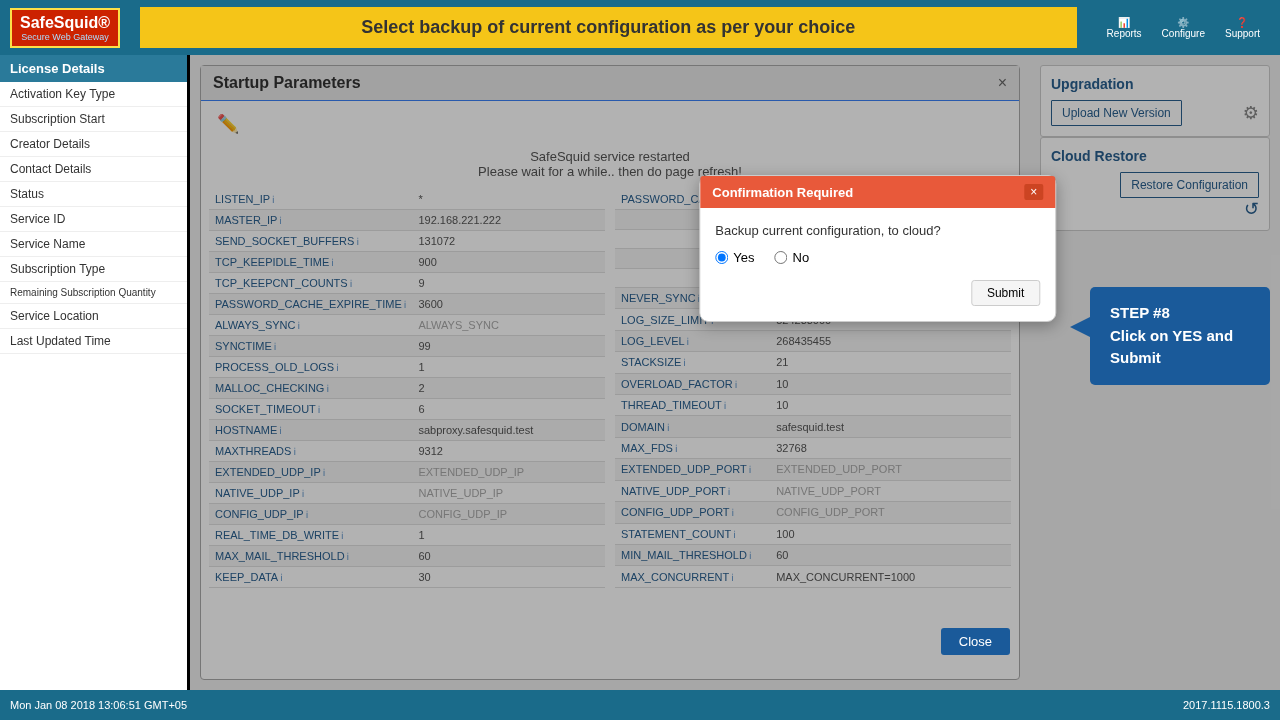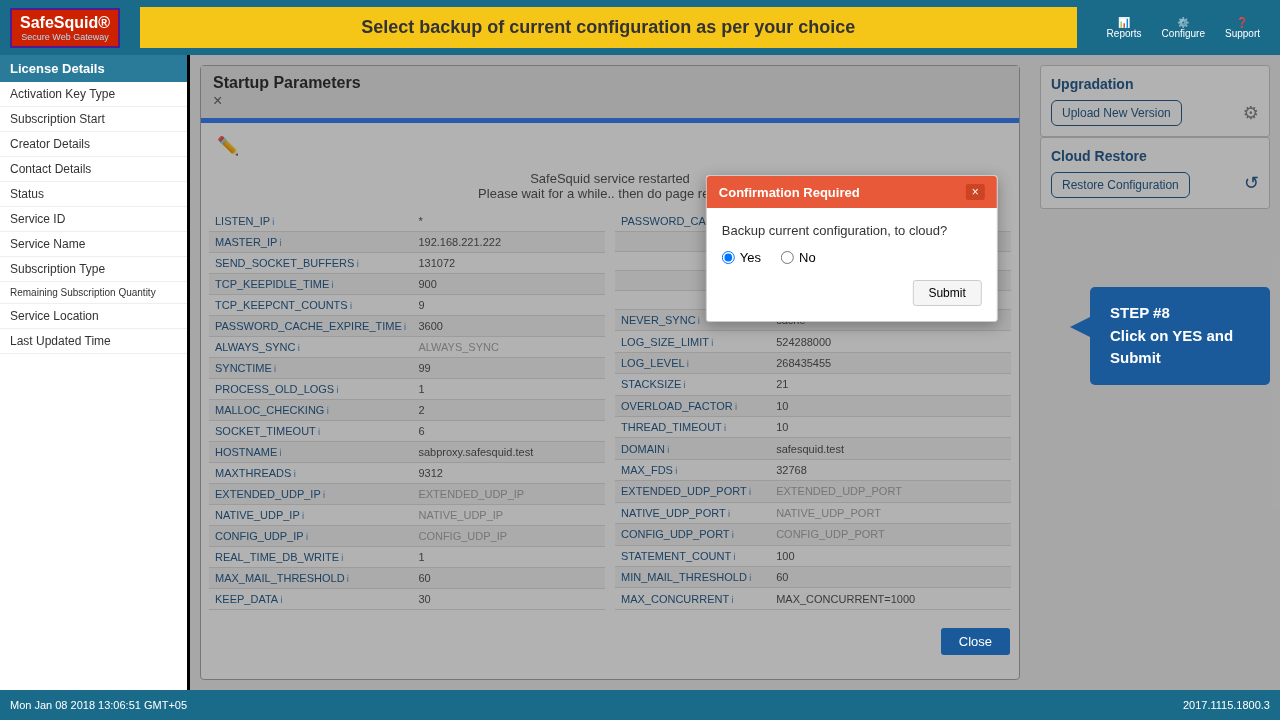--- a/index.html
+++ b/index.html
@@ -1,21 +1,21 @@
 <!DOCTYPE html>
 <html><head>
   <meta charset="utf-8">
   <style>
     * { box-sizing: border-box; margin: 0; padding: 0; }
     body { font-family: Arial, sans-serif; font-size: 12px; background: #e8e8e8; width: 1280px; height: 720px; overflow: hidden; }
 
     
     .header { display: flex; align-items: center; background: #1a6b8a; height: 55px; }
     .logo-area { background: #1a6b8a; padding: 6px 10px; display: flex; align-items: center; }
-    .logo-box { background: #cc2200; border: 2px solid #4c1d95; padding: 4px 8px; display: flex; flex-direction: column; align-items: center; }
+    .logo-box { background: #cc2200; border: 2px solid #fde047; padding: 4px 8px; display: flex; flex-direction: column; align-items: center; }
     .logo-title { color: white; font-weight: bold; font-size: 16px; }
     .logo-subtitle { color: #aaddff; font-size: 9px; }
     .banner { flex: 1; background: #f5c518; text-align: center; padding: 10px; margin: 8px 10px; }
     .banner-text { font-size: 18px; font-weight: bold; color: #333; }
     .header-icons { display: flex; align-items: center; gap: 20px; padding: 0 20px; }
     .header-icon-item { display: flex; flex-direction: column; align-items: center; color: white; cursor: pointer; }
     .header-icon-item span { font-size: 10px; }
 
     
     .main-layout { display: flex; height: calc(720px - 55px - 30px); }
@@ -26,49 +26,49 @@
     .sidebar-item { padding: 5px 10px; font-size: 12px; color: #333; cursor: pointer; border-bottom: 1px solid #eee; }
 
     
     .content-area { flex: 1; background: #f0f0f0; position: relative; overflow: hidden; }
 
     
     .modal-bg { position: absolute; top: 0; left: 0; right: 0; bottom: 0; background: rgba(0,0,0,0.3); }
     
     
     .startup-modal { position: absolute; top: 10px; left: 10px; right: 260px; bottom: 10px; background: white; border: 1px solid #aaa; border-radius: 4px; display: flex; flex-direction: column; }
-    .startup-modal-header { background: #e8e8e8; border-bottom: 5px solid #3b82f6; padding: 8px 12px; display: flex; justify-content: space-between; align-items: flex-start; flex-direction: column; }
+    .startup-modal-header { background: #e8e8e8; border-bottom: 1px solid #3b82f6; padding: 8px 12px; display: flex; justify-content: space-between; align-items: center; }
     .startup-modal-title { font-size: 16px; font-weight: bold; color: #333; }
     .startup-modal-close { cursor: pointer; font-size: 16px; color: #666; }
     .startup-modal-body { flex: 1; overflow-y: auto; padding: 8px; }
 
     
     .edit-icon-row { padding: 4px 8px; }
 
     
     .params-table { width: 100%; border-collapse: collapse; font-size: 11px; }
     .params-table tr:nth-child(even) { background: #f5f5f5; }
     .params-table td { padding: 3px 6px; border-bottom: 1px solid #e0e0e0; }
     .params-table td:first-child { color: #2a6090; font-weight: 500; width: 38%; }
     .params-table td:last-child { color: #555; }
     .param-value-gray { color: #aaa !important; }
 
     
     .right-panel { position: absolute; top: 0; right: 0; width: 250px; bottom: 0; padding: 10px; display: flex; flex-direction: column; }
     .right-section { background: white; border: 1px solid #ccc; padding: 10px; border-radius: 3px; }
     .right-section-title { font-size: 14px; font-weight: bold; color: #2a6090; margin-bottom: 8px; }
-    .right-btn { background: white; border: 1px solid #2a6090; color: #2a6090; padding: 5px 10px; border-radius: 6px; cursor: pointer; font-size: 12px; display: flex; align-items: center; gap: 5px; }
+    .right-btn { background: white; border: 1px solid #2a6090; color: #2a6090; padding: 5px 10px; border-radius: 1px; cursor: pointer; font-size: 12px; display: flex; align-items: center; gap: 5px; }
     .gear-icon { color: #888; font-size: 18px; }
     .restore-icon { color: #2a6090; font-size: 18px; }
 
     
     .service-notice { text-align: center; padding: 10px; font-size: 13px; color: #555; }
 
     
-    .confirmation-dialog { position: absolute; top: 120px; left: 50%; transform: translateX(-10%); width: 292px; background: white; border: 1px solid #ccc; border-radius: 3px; box-shadow: 0 4px 15px rgba(0,0,0,0.3); z-index: 100; }
+    .confirmation-dialog { position: absolute; top: 120px; left: 50%; transform: translateX(-10%); width: 357px; background: white; border: 1px solid #ccc; border-radius: 9px; box-shadow: 0 4px 15px rgba(0,0,0,0.3); z-index: 100; }
     .confirmation-header { background: #e8593a; color: white; padding: 8px 12px; display: flex; justify-content: space-between; align-items: center; border-radius: 3px 3px 0 0; }
     .confirmation-header-title { font-weight: bold; font-size: 13px; }
     .confirmation-body { padding: 15px; }
     .confirmation-question { font-size: 13px; color: #333; margin-bottom: 12px; }
     .radio-group { display: flex; gap: 20px; margin-bottom: 15px; align-items: center; }
     .radio-label { display: flex; align-items: center; gap: 5px; font-size: 13px; cursor: pointer; }
     .confirmation-submit { text-align: right; }
     .submit-btn { background: #f5f5f5; border: 1px solid #ccc; padding: 5px 15px; cursor: pointer; font-size: 12px; border-radius: 3px; }
 
     
@@ -323,21 +323,21 @@
     <div class="right-panel">
       <div class="right-section">
         <div class="right-section-title">Upgradation</div>
         <div style="display:flex; justify-content:space-between; align-items:center;">
           <button class="right-btn">Upload New Version</button>
           <span class="gear-icon">⚙</span>
         </div>
       </div>
       <div class="right-section">
         <div class="right-section-title">Cloud Restore</div>
-        <div style="display:flex; justify-content:space-between; align-items:flex-start;">
+        <div style="display:flex; justify-content:space-between; align-items:flex-end;flex-direction:column;">
           <button class="right-btn">Restore Configuration</button>
           <span class="restore-icon">↺</span>
         </div>
       </div>
     </div>
 
     <div class="modal-bg"></div>
 
     <div class="confirmation-dialog">
       <div class="confirmation-header">

